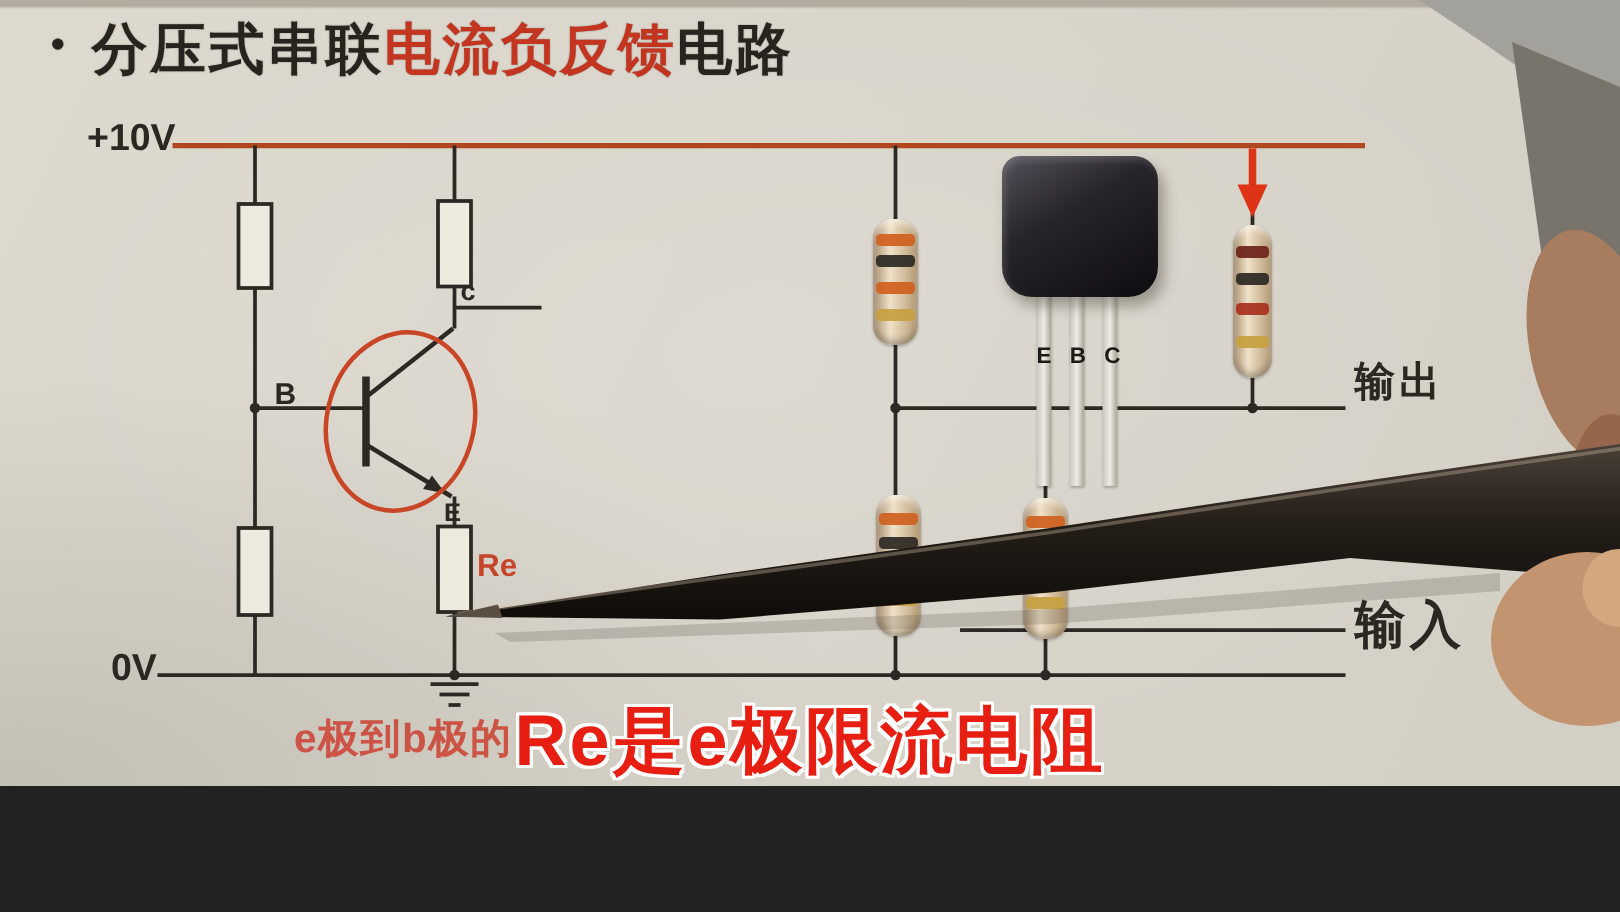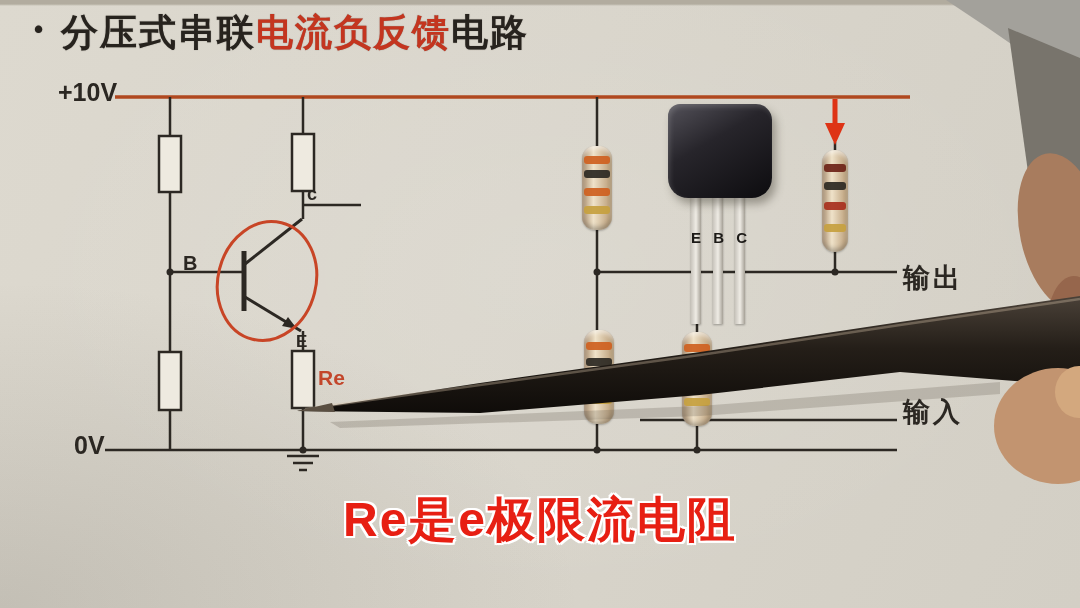--- a/index.html
+++ b/index.html
@@ -1,18 +1,18 @@
 <!DOCTYPE html>
 <html><head>
 <meta charset="utf-8">
 <style>
   * { margin:0; padding:0; box-sizing:border-box; }
   body { background:#222; }
   .stage{
-    position:relative; width:1080px; height:608px; overflow:hidden;
+    position:relative; width:1080px; height:524px; overflow:hidden;
     background:linear-gradient(115deg,#ddd9cf 0%,#d9d5cb 45%,#d3cfc5 100%);
     font-family:"Liberation Sans", sans-serif;
   }
   .vignette{
     position:absolute; inset:0; z-index:1; pointer-events:none;
     background:
       linear-gradient(#b2ac9f 0,#b2ac9f 4px,rgba(178,172,159,0) 6px),
       radial-gradient(ellipse at 0% 100%, rgba(110,105,95,.22), rgba(110,105,95,0) 38%),
       radial-gradient(ellipse at 50% 45%, rgba(255,255,255,.10), rgba(255,255,255,0) 70%);
   }
@@ -26,22 +26,22 @@
 
   .lbl{ position:absolute; z-index:4; color:#2b2722; font-weight:bold; white-space:nowrap; }
   .lbl-vplus{ left:58px; top:78px; font-size:25px; }
   .lbl-vzero{ left:74px; top:431px; font-size:25px; }
   .lbl-b{ left:183px; top:252px; font-size:20px; }
   .lbl-c{ left:307px; top:184px; font-size:18px; }
   .lbl-e{ left:296px; top:332px; font-size:17px; }
   .lbl-re{ left:318px; top:366px; font-size:21px; color:#c3462b; }
   .lbl-re-faint{ left:716px; top:356px; font-size:20px; color:#d4662a; opacity:.85; }
   .lbl-pins{ left:691px; top:229px; font-size:15px; letter-spacing:4px; color:#1c1a17; z-index:4;}
-  .lbl-out{ left:903px; top:260px; font-size:27px; letter-spacing:3px;font-family:Liberation Mono, monospace; }
-  .lbl-in{ left:903px; top:394px; font-size:27px; letter-spacing:3px; }
+  .lbl-out{ left:903px; top:236px; font-size:27px; letter-spacing:3px;font-family:Liberation Mono, monospace; }
+  .lbl-in{ left:903px; top:394px; font-size:34px; letter-spacing:3px; }
 
   .presistor{ position:absolute; z-index:3; border-radius:13px;
     background:linear-gradient(90deg,#a98d6e,#efe2c9 38%,#c7ae8c 82%,#b1966f);
     box-shadow:inset 0 3px 4px rgba(255,255,255,.55), inset 0 -3px 5px rgba(0,0,0,.28), 0 1px 2px rgba(0,0,0,.25);}
   .presistor .band{ position:absolute; left:2px; right:2px; height:8px; border-radius:3px; opacity:.93; display:block;}
 
   .to92{ position:absolute; z-index:3; left:668px; top:104px; width:104px; height:222px; }
   .to92 .leg{ position:absolute; top:90px; width:10px; height:130px; display:block;
     background:linear-gradient(90deg,#c9c5bd,#efece5 50%,#a5a096);
     box-shadow:0 1px 2px rgba(0,0,0,.3);}
@@ -51,21 +51,21 @@
     box-shadow:4px 6px 9px rgba(75,70,60,.45), inset 2px 3px 5px rgba(255,255,255,.15);}
 
   .note{ position:absolute; z-index:5; font-weight:bold; white-space:nowrap; letter-spacing:1px;}
   .note1{ left:196px; top:474px; font-size:27px; color:rgba(203,77,62,.95); }
   .note2{ left:192px; top:506px; font-size:27px; color:rgba(198,84,68,.9); }
 
   .sub{ position:absolute; z-index:9; left:0; width:100%; text-align:center; font-weight:bold;
     color:#e71f13; white-space:nowrap; letter-spacing:2px;
     text-shadow:-2px 0 0 #fff,2px 0 0 #fff,0 -2px 0 #fff,0 2px 0 #fff,
                 -2px -2px 0 #fff,2px 2px 0 #fff,-2px 2px 0 #fff,2px -2px 0 #fff; }
-  .sub1{ top:488px; font-size:48px;text-align:center; }
+  .sub1{ top:462px; font-size:48px;text-align:center; }
   .sub2{ top:522px; font-size:48px; }
 </style>
 </head>
 <body>
 
 <div class="stage">
   <div class="vignette"></div>
 
   <svg class="corner-svg">
     <polygon points="946,0 1080,0 1080,92 988,28" fill="#a3a19b"></polygon>
@@ -165,20 +165,21 @@
   <span class="lbl lbl-vzero">0V</span>
   <span class="lbl lbl-b">B</span>
   <span class="lbl lbl-c">c</span>
   <span class="lbl lbl-e">E</span>
   <span class="lbl lbl-re">Re</span>
   <span class="lbl lbl-re-faint">Re</span>
   <span class="lbl lbl-pins">E B C</span>
   <span class="lbl lbl-out">输出</span>
   <span class="lbl lbl-in">输入</span>
 
+  <span class="note note1">e极到b极的</span>
 
   <svg class="pen-svg">
     <defs>
       <linearGradient id="peng" x1="0" y1="0" x2="0" y2="1">
         <stop offset="0" stop-color="#4a4138"></stop>
         <stop offset="0.45" stop-color="#241e18"></stop>
         <stop offset="1" stop-color="#0f0c09"></stop>
       </linearGradient>
     </defs>
     <polygon points="330,422 700,406 1000,382 1000,394 700,416 340,428" fill="rgba(100,92,80,.25)"></polygon>

